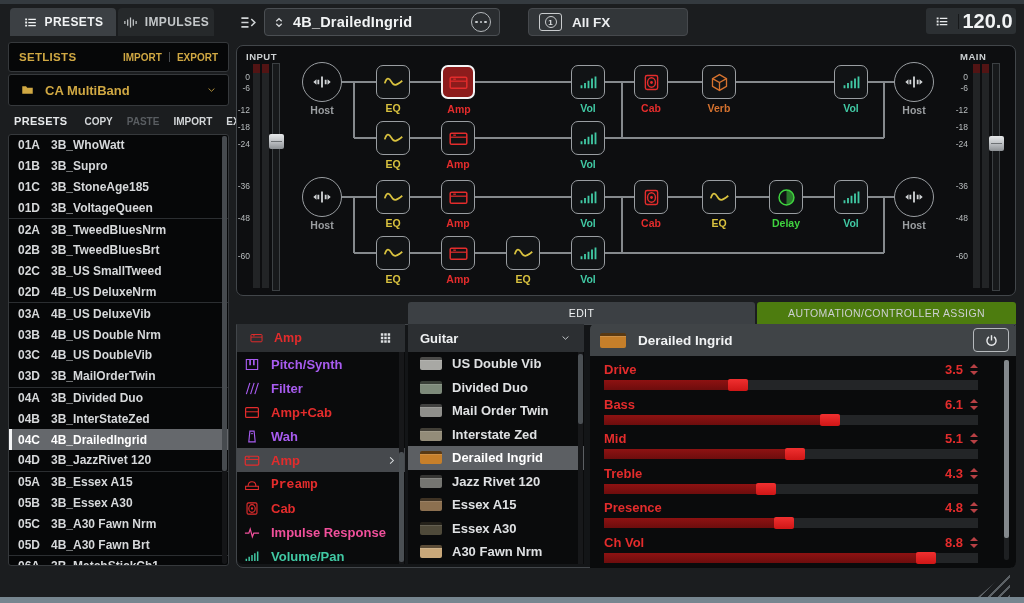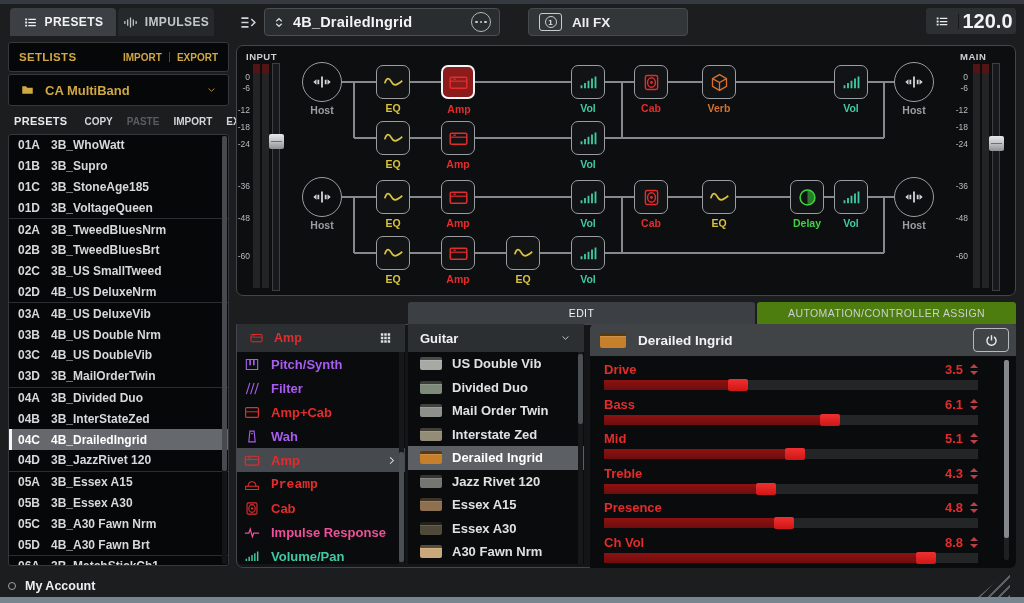--- a/index.html
+++ b/index.html
@@ -318,24 +318,20 @@
     <span class="name">4B_A30 Fawn Brt</span>
   </div>
       <div class="preset-row group-start">
     <span class="slot">06A</span>
     <span class="name">3B_MatchStickCh1</span>
   </div>
     </div>
   <div id="preset-scroll" class="abs">
       <div class="thumb"></div>
     </div>
-  <div id="account-bar" class="abs">
-    <span id="account-dot"></span>
-    <span id="account-label">My Account</span>
-  </div>
 
   <div id="signal-panel" class="abs"></div>
   <div id="chain-layer" class="abs" style="left:0;top:0;width:1024px;height:603px;pointer-events:none;">
       <span class="abs meter-label" style="left:246px;top:51px;">INPUT</span>
       <span class="tick" style="left:224px;top:72px;">0</span>
       <span class="tick" style="left:224px;top:83px;">-6</span>
       <span class="tick" style="left:224px;top:105px;">-12</span>
       <span class="tick" style="left:224px;top:122px;">-18</span>
       <span class="tick" style="left:224px;top:139px;">-24</span>
       <span class="tick" style="left:224px;top:181px;">-36</span>
@@ -562,21 +558,21 @@
     <span class="blabel" style="top: 36px; left: -15px; color: rgb(227, 44, 44);">Cab</span>
   </div>
       <div class="block" style="left: 702px; top: 180px;">
     <span class="bicon ico" style="color: rgb(217, 194, 63);">
           <svg viewBox="0 0 24 24" fill="none" stroke="none">
             <path d="M2 13C4 6 7 6 9.5 11s5.5 5 12.5-1" stroke="currentColor" stroke-width="2"></path>
           </svg>
         </span>
     <span class="blabel" style="top: 36px; left: -15px; color: rgb(217, 194, 63);">EQ</span>
   </div>
-      <div class="block" style="left: 790px; top: 180px;">
+      <div class="block" style="left: 769px; top: 180px;">
     <span class="bicon ico" style="color: rgb(63, 212, 63);">
           <svg viewBox="0 0 24 24" fill="none" stroke="none">
             <circle cx="12" cy="12" r="8.5" stroke="currentColor" stroke-width="1.7"></circle>
             <path d="M12 3.5a8.5 8.5 0 0 1 0 17z" fill="currentColor" opacity="0.55"></path>
           </svg>
         </span>
     <span class="blabel" style="top: 36px; left: -15px; color: rgb(63, 212, 63);">Delay</span>
   </div>
       <div class="block" style="left: 834px; top: 180px;">
     <span class="bicon ico" style="color: rgb(65, 201, 164);">

